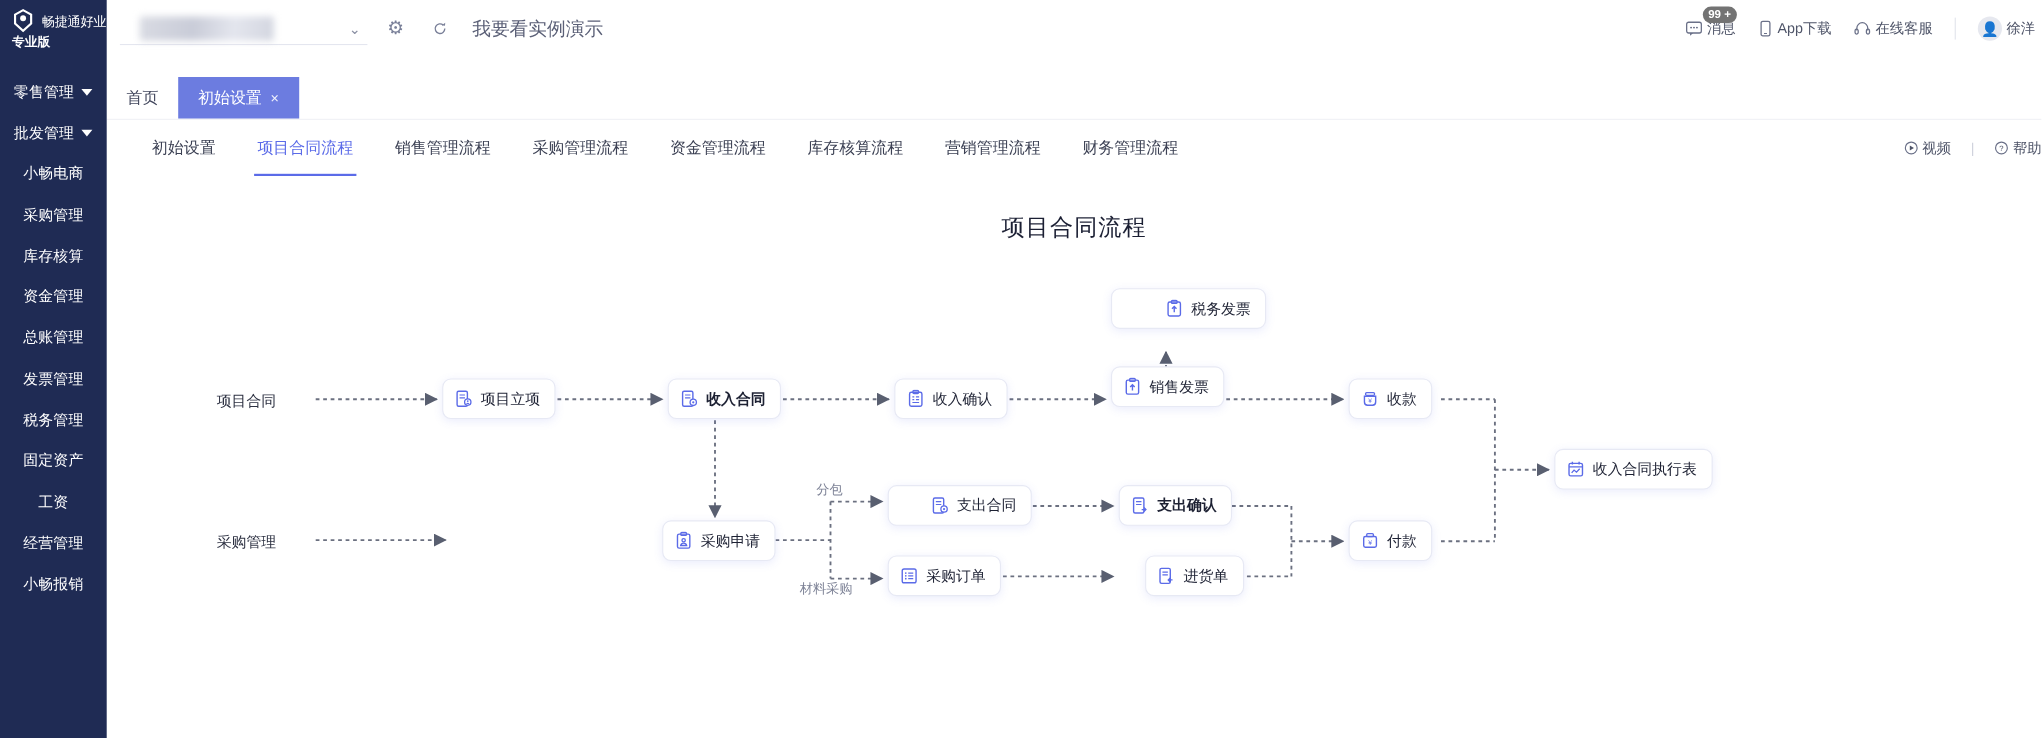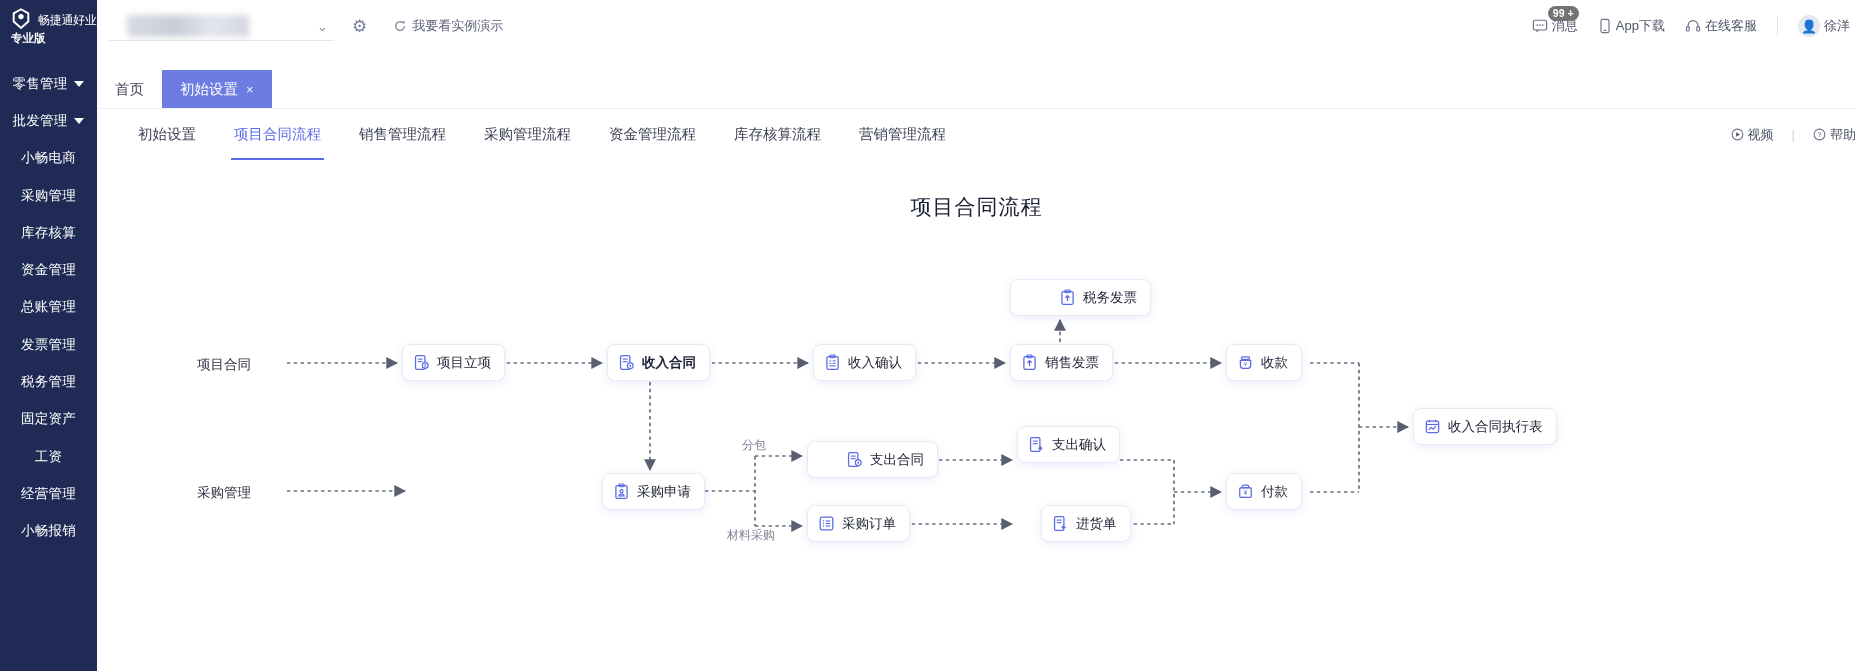--- a/index.html
+++ b/index.html
@@ -41,22 +41,22 @@
     border-bottom:1px solid #e4e6ef; display:flex; align-items:center;
   }
   .blur-chip{
     position:absolute; left:18px; top:4px; width:122px; height:22px;
     background:linear-gradient(95deg,#d9dbe3,#c9ccd8 40%,#e4e6ee 70%,#d3d6e0);
     filter:blur(3.2px); border-radius:2px;
   }
   .hdr-caret{ position:absolute; right:6px; top:8px; color:#8a8fa3; font-size:13px; }
   .gear{ margin-left:18px; color:#7a8099; font-size:17px; cursor:pointer; }
   .demo-link{
-    margin-left:26px; display:flex; align-items:center; gap:5px;
-    color:#5b6077; font-size:13px; cursor:pointer;
+    margin-left:26px; display:flex; align-items:center; gap:22px;
+    color:#5b6077; font-size:17px; cursor:pointer;
   }
   #hdr-right{
     margin-left:auto; display:flex; align-items:center; gap:20px;
     padding-right:6px; color:#4e5468; font-size:13px;
   }
   .hdr-item{ display:flex; align-items:center; gap:4px; cursor:pointer; position:relative; white-space:nowrap;}
   .badge{
     position:absolute; left:16px; top:-11px; background:#737373; color:#fff;
     font-size:10.5px; font-weight:bold; border-radius:9px; padding:1px 5px;
     line-height:13px;
@@ -265,20 +265,23 @@
       </div>
       <div class="subtab">
         <span>资金管理流程</span>
       </div>
       <div class="subtab">
         <span>库存核算流程</span>
       </div>
       <div class="subtab">
         <span>营销管理流程</span>
       </div>
+      <div class="subtab">
+        <span>财务管理流程</span>
+      </div>
     </div>
   <div id="subnav-right">
     <div class="lnk">
       <svg width="13" height="13" viewBox="0 0 16 16">
         <circle cx="8" cy="8" r="6.6" fill="none" stroke="#6a7088" stroke-width="1.3"></circle>
         <path d="M6.4 5.2 L11 8 L6.4 10.8 Z" fill="#4e5468"></path>
       </svg>
       <span>视频</span>
     </div>
     <span class="vsep">|</span>
@@ -354,21 +357,21 @@
 
   <div id="lanes">
       <div class="lane-label" style="left: 100px; top: 196px;">项目合同</div>
       <div class="lane-label" style="left: 100px; top: 324px;">采购管理</div>
     </div>
   <div id="edge-labels">
       <div class="edge-label" style="left: 645px; top: 277px;">分包</div>
       <div class="edge-label" style="left: 630px; top: 367px;">材料采购</div>
     </div>
   <div id="nodes">
-      <div class="node" style="left: 913px; top: 119px; padding-left: 48px;">
+      <div class="node" style="left: 913px; top: 102px; padding-left: 48px;">
         <svg class="node-icon" viewBox="0 0 20 20">
           <rect x="3.4" y="3" width="13.2" height="15" rx="1.8" fill="none" stroke="#5b6be8" stroke-width="1.5"></rect>
           <rect x="7" y="1.2" width="6" height="3.2" rx="1" fill="none" stroke="#5b6be8" stroke-width="1.4"></rect>
           <path d="M10 14 V8 M7.6 10.3 L10 7.9 l2.4 2.4" fill="none" stroke="#5b6be8" stroke-width="1.5"></path>
         </svg>
         <span class="node-label">税务发票</span>
       </div>
       <div class="node" style="left: 305px; top: 184px;">
         <svg class="node-icon" viewBox="0 0 20 20">
           <rect x="3" y="2" width="11" height="16" rx="1.6" fill="none" stroke="#5b6be8" stroke-width="1.5"></rect>
@@ -395,21 +398,21 @@
           <rect x="3.4" y="3" width="13.2" height="15" rx="1.8" fill="none" stroke="#5b6be8" stroke-width="1.5"></rect>
           <rect x="7" y="1.2" width="6" height="3.2" rx="1" fill="none" stroke="#5b6be8" stroke-width="1.4"></rect>
           <line x1="6.4" y1="8" x2="8.4" y2="8" stroke="#5b6be8" stroke-width="1.3"></line>
           <line x1="10.2" y1="8" x2="13.6" y2="8" stroke="#5b6be8" stroke-width="1.3"></line>
           <line x1="6.4" y1="11" x2="8.4" y2="11" stroke="#5b6be8" stroke-width="1.3"></line>
           <line x1="10.2" y1="11" x2="13.6" y2="11" stroke="#5b6be8" stroke-width="1.3"></line>
           <line x1="6.4" y1="14" x2="13.6" y2="14" stroke="#5b6be8" stroke-width="1.3"></line>
         </svg>
         <span class="node-label">收入确认</span>
       </div>
-      <div class="node" style="left: 913px; top: 184px;">
+      <div class="node" style="left: 913px; top: 173px;">
         <svg class="node-icon" viewBox="0 0 20 20">
           <rect x="3.4" y="3" width="13.2" height="15" rx="1.8" fill="none" stroke="#5b6be8" stroke-width="1.5"></rect>
           <rect x="7" y="1.2" width="6" height="3.2" rx="1" fill="none" stroke="#5b6be8" stroke-width="1.4"></rect>
           <path d="M10 14 V8 M7.6 10.3 L10 7.9 l2.4 2.4" fill="none" stroke="#5b6be8" stroke-width="1.5"></path>
         </svg>
         <span class="node-label">销售发票</span>
       </div>
       <div class="node" style="left: 1129px; top: 184px;">
         <svg class="node-icon" viewBox="0 0 20 20">
           <path d="M4 7.4 h12 v6.2a3.4 3.4 0 0 1-3.4 3.4H7.4A3.4 3.4 0 0 1 4 13.6z" fill="none" stroke="#5b6be8" stroke-width="1.5"></path>
@@ -431,21 +434,21 @@
       <div class="node" style="left: 710px; top: 281px; padding-left: 38px;">
         <svg class="node-icon" viewBox="0 0 20 20">
           <rect x="3" y="2" width="11" height="16" rx="1.6" fill="none" stroke="#5b6be8" stroke-width="1.5"></rect>
           <line x1="5.6" y1="6" x2="11.4" y2="6" stroke="#5b6be8" stroke-width="1.3"></line>
           <line x1="5.6" y1="9" x2="11.4" y2="9" stroke="#5b6be8" stroke-width="1.3"></line>
           <circle cx="14.4" cy="13.8" r="3.4" fill="#fff" stroke="#5b6be8" stroke-width="1.4"></circle>
           <circle cx="14.4" cy="13.8" r="1.2" fill="#5b6be8"></circle>
         </svg>
         <span class="node-label">支出合同</span>
       </div>
-      <div class="node" style="left: 920px; top: 266px;">
+      <div class="node" style="left: 920px; top: 281px; font-weight: bold;">
         <svg class="node-icon" viewBox="0 0 20 20">
           <rect x="3" y="2" width="11" height="16" rx="1.6" fill="none" stroke="#5b6be8" stroke-width="1.5"></rect>
           <line x1="5.6" y1="6" x2="11.4" y2="6" stroke="#5b6be8" stroke-width="1.3"></line>
           <line x1="5.6" y1="9" x2="11.4" y2="9" stroke="#5b6be8" stroke-width="1.3"></line>
           <path d="M11.6 14.4 h4.2 M14 12.2 l2.2 2.2 l-2.2 2.2" fill="none" stroke="#5b6be8" stroke-width="1.4"></path>
         </svg>
         <span class="node-label">支出确认</span>
       </div>
       <div class="node" style="left: 505px; top: 313px;">
         <svg class="node-icon" viewBox="0 0 20 20">

